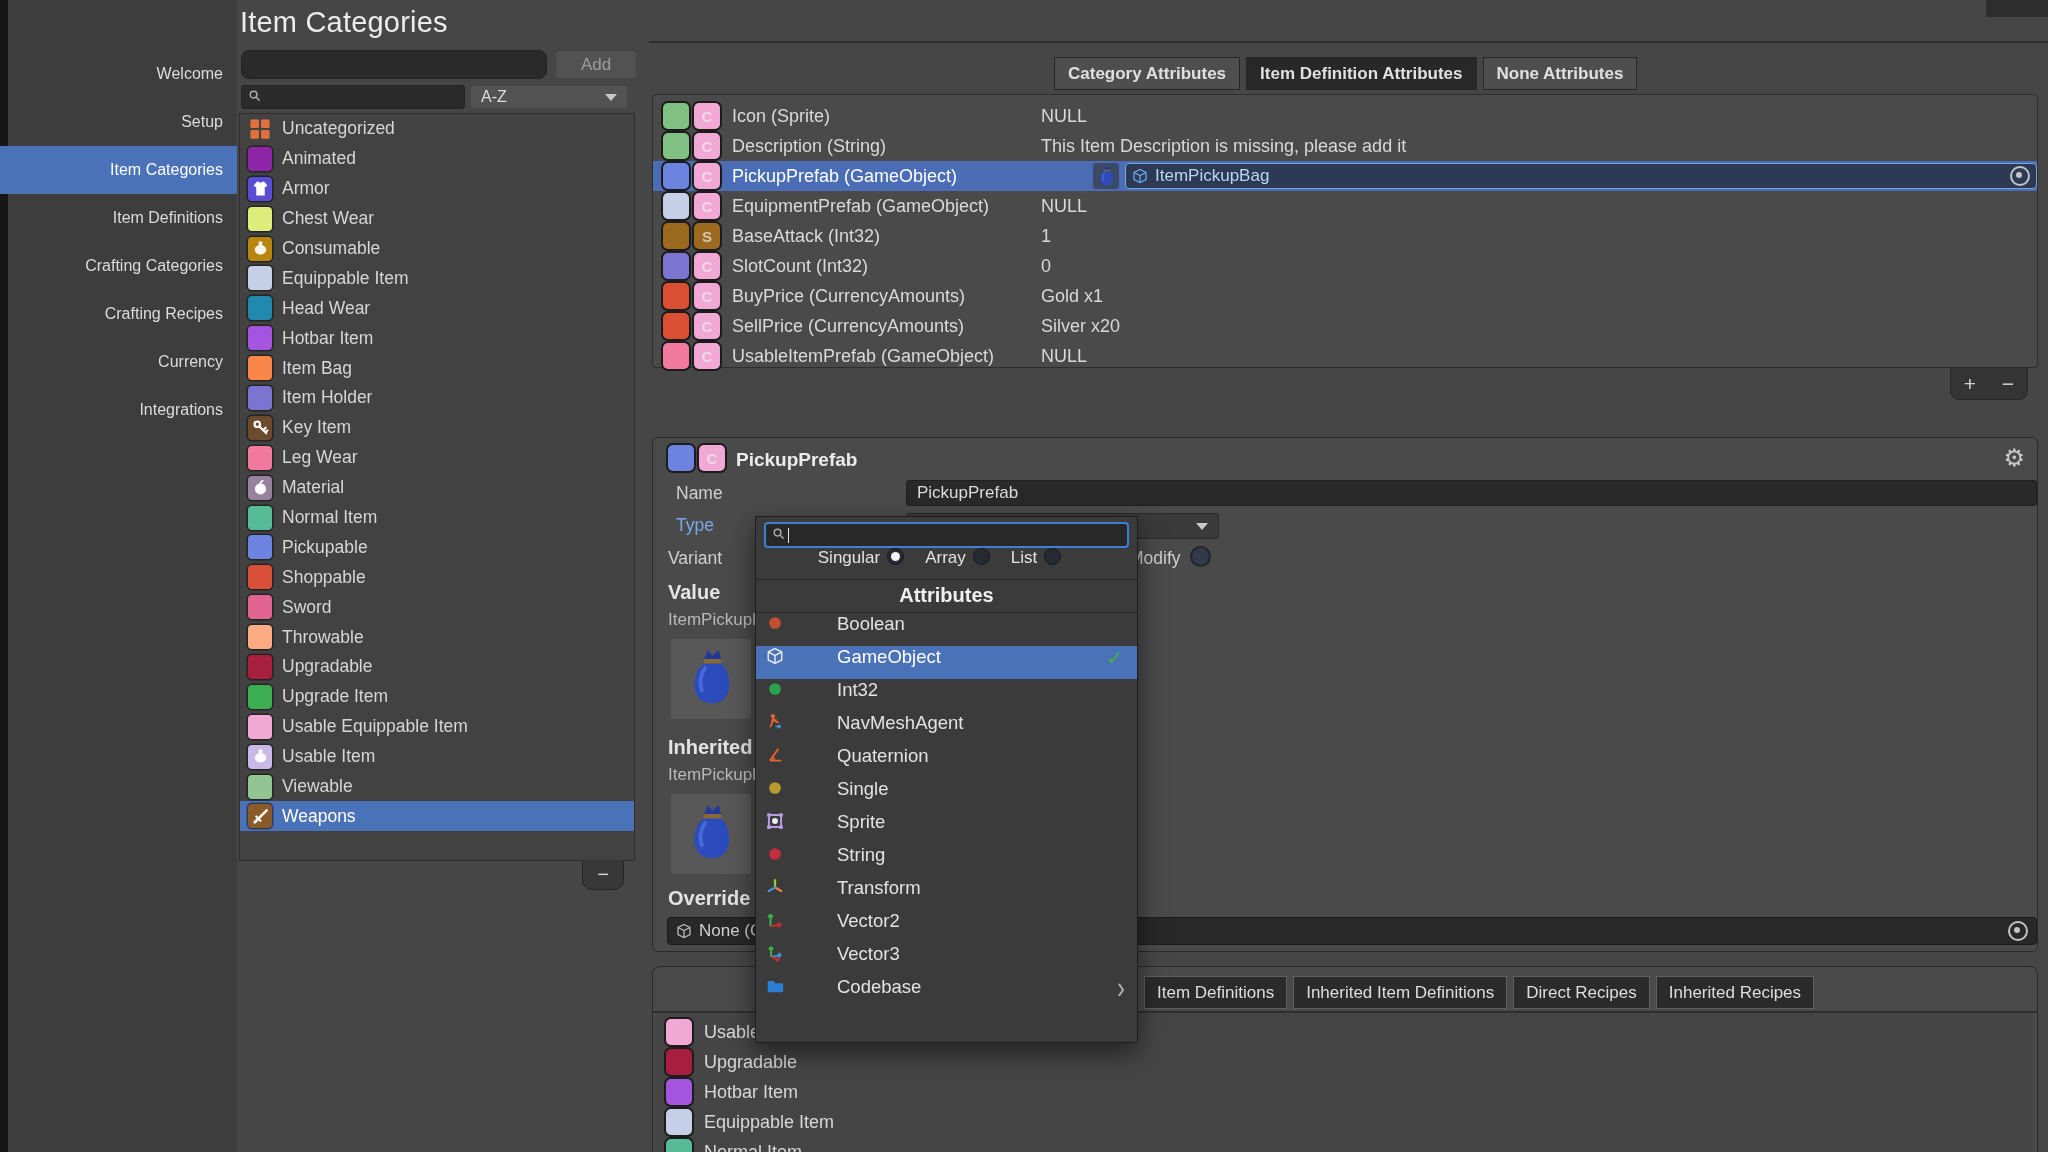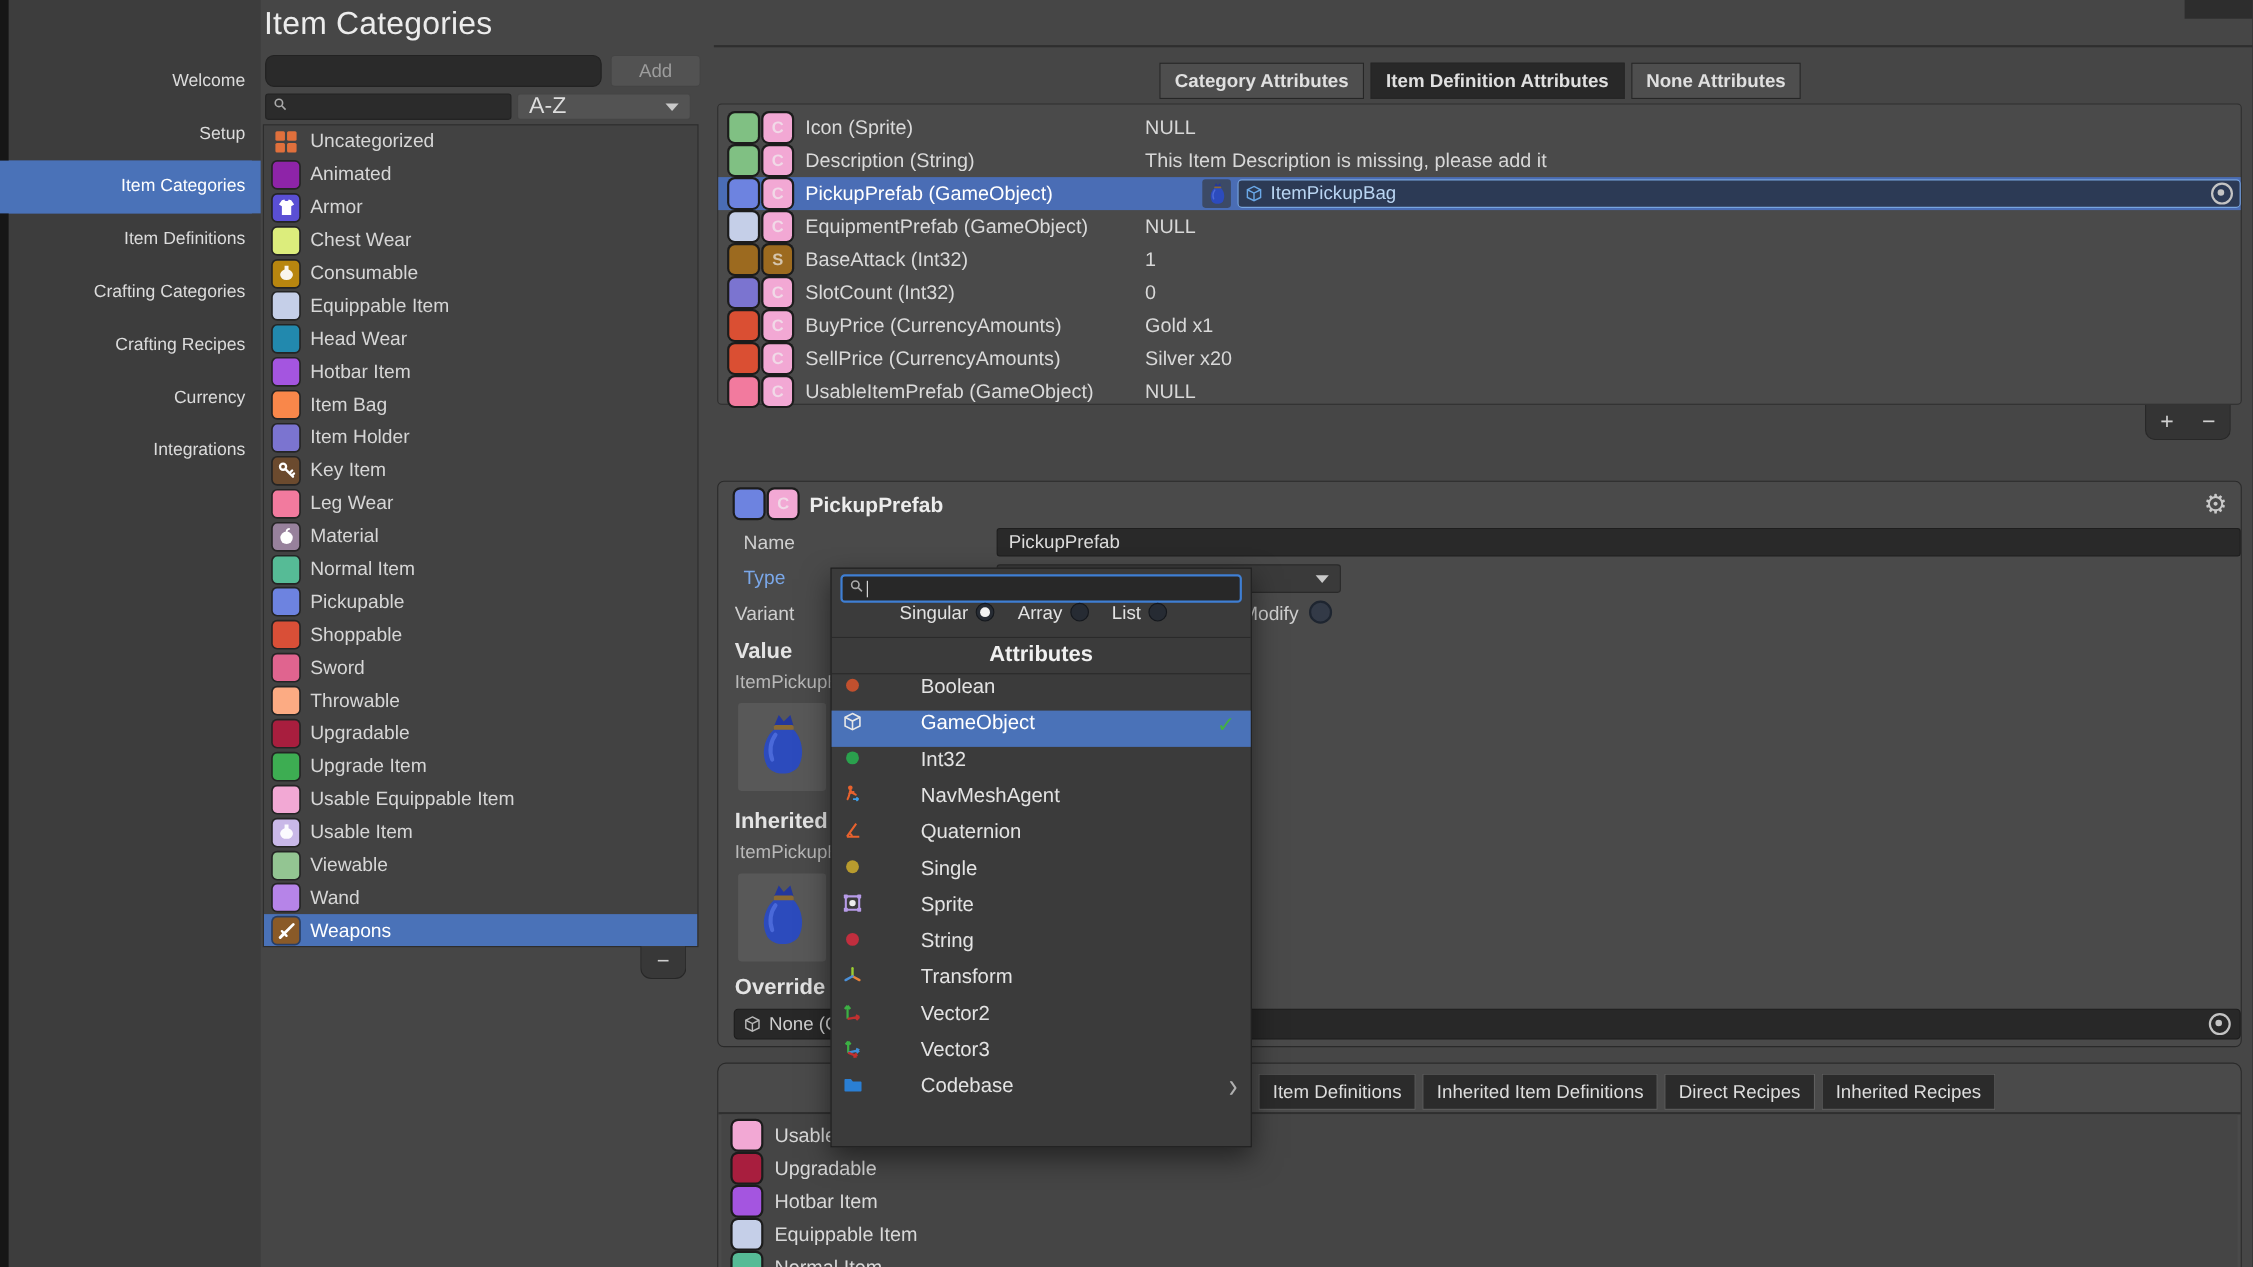--- a/index.html
+++ b/index.html
@@ -16,21 +16,21 @@
 
   
   .page-title{left:240px;top:6px;font-size:29px;color:#ececec;letter-spacing:.2px;}
   .name-input{left:241px;top:50px;width:304px;height:27px;background:#2a2a2a;border:1px solid #222;
               border-radius:8px;}
   .add-btn{left:555px;top:50px;width:80px;height:27px;background:#525252;border:1px solid #444;
            border-radius:4px;color:#9d9d9d;font-size:17px;display:flex;align-items:center;justify-content:center;}
   .search-input{left:241px;top:85px;width:224px;height:24px;background:#2b2b2b;border:1px solid #232323;
                 border-radius:3px;display:flex;align-items:center;padding-left:6px;box-sizing:border-box;}
   .sort-dd{left:470px;top:85px;width:158px;height:24px;background:#535353;border:1px solid #454545;
-           border-radius:3px;display:flex;align-items:center;font-size:21px;color:#ddd;
+           border-radius:3px;display:flex;align-items:center;font-size:16px;color:#ddd;
            padding:0 10px;box-sizing:border-box;justify-content:space-between;}
   .tri{width:0;height:0;border-left:6px solid transparent;border-right:6px solid transparent;
        border-top:7px solid #c9c9c9;}
 
   .cat-panel{left:239px;top:113px;width:396px;height:748px;background:#424242;border:1px solid #2d2d2d;
              box-sizing:border-box;overflow:hidden;}
   .cat-row{height:29.9px;display:flex;align-items:center;padding-left:8px;font-size:17.5px;color:#d6d6d6;}
   .cat-row.sel{background:#4a72b8;color:#fff;}
   .cat-icon{width:24px;height:24px;border-radius:4px;margin-right:10px;flex:0 0 auto;
             display:flex;align-items:center;justify-content:center;box-shadow:0 0 0 1.5px rgba(0,0,0,.45);}
@@ -272,24 +272,20 @@
           <svg viewBox="0 0 16 16">
             <path d="M6.3,1.5 h3.4 v3.2 c2.3,1 3.8,2.6 3.8,4.8 a5.6,5.2 0 0 1 -11,0 c0,-2.2 1.5,-3.8 3.8,-4.8 Z" fill="#fff" fill-opacity=".92"></path>
           </svg>
         </span>
         <span>Usable Item</span>
       </div>
       <div class="cat-row">
         <span class="cat-icon" style="background: rgb(147, 197, 146);"></span>
         <span>Viewable</span>
       </div>
-      <div class="cat-row">
-        <span class="cat-icon" style="background: rgb(182, 132, 232);"></span>
-        <span>Wand</span>
-      </div>
       <div class="cat-row sel">
         <span class="cat-icon" style="background: rgb(138, 90, 40);">
           <svg viewBox="0 0 16 16">
             <path d="M13.8,2.2 L6.2,9.8" stroke="#fff" stroke-width="2.4" stroke-linecap="round"></path>
             <path d="M4,8 L8,12" stroke="#fff" stroke-width="2" stroke-linecap="round"></path>
             <path d="M5.2,10.8 L2.6,13.4" stroke="#fff" stroke-width="2.6" stroke-linecap="round"></path>
           </svg>
         </span>
         <span>Weapons</span>
       </div>

